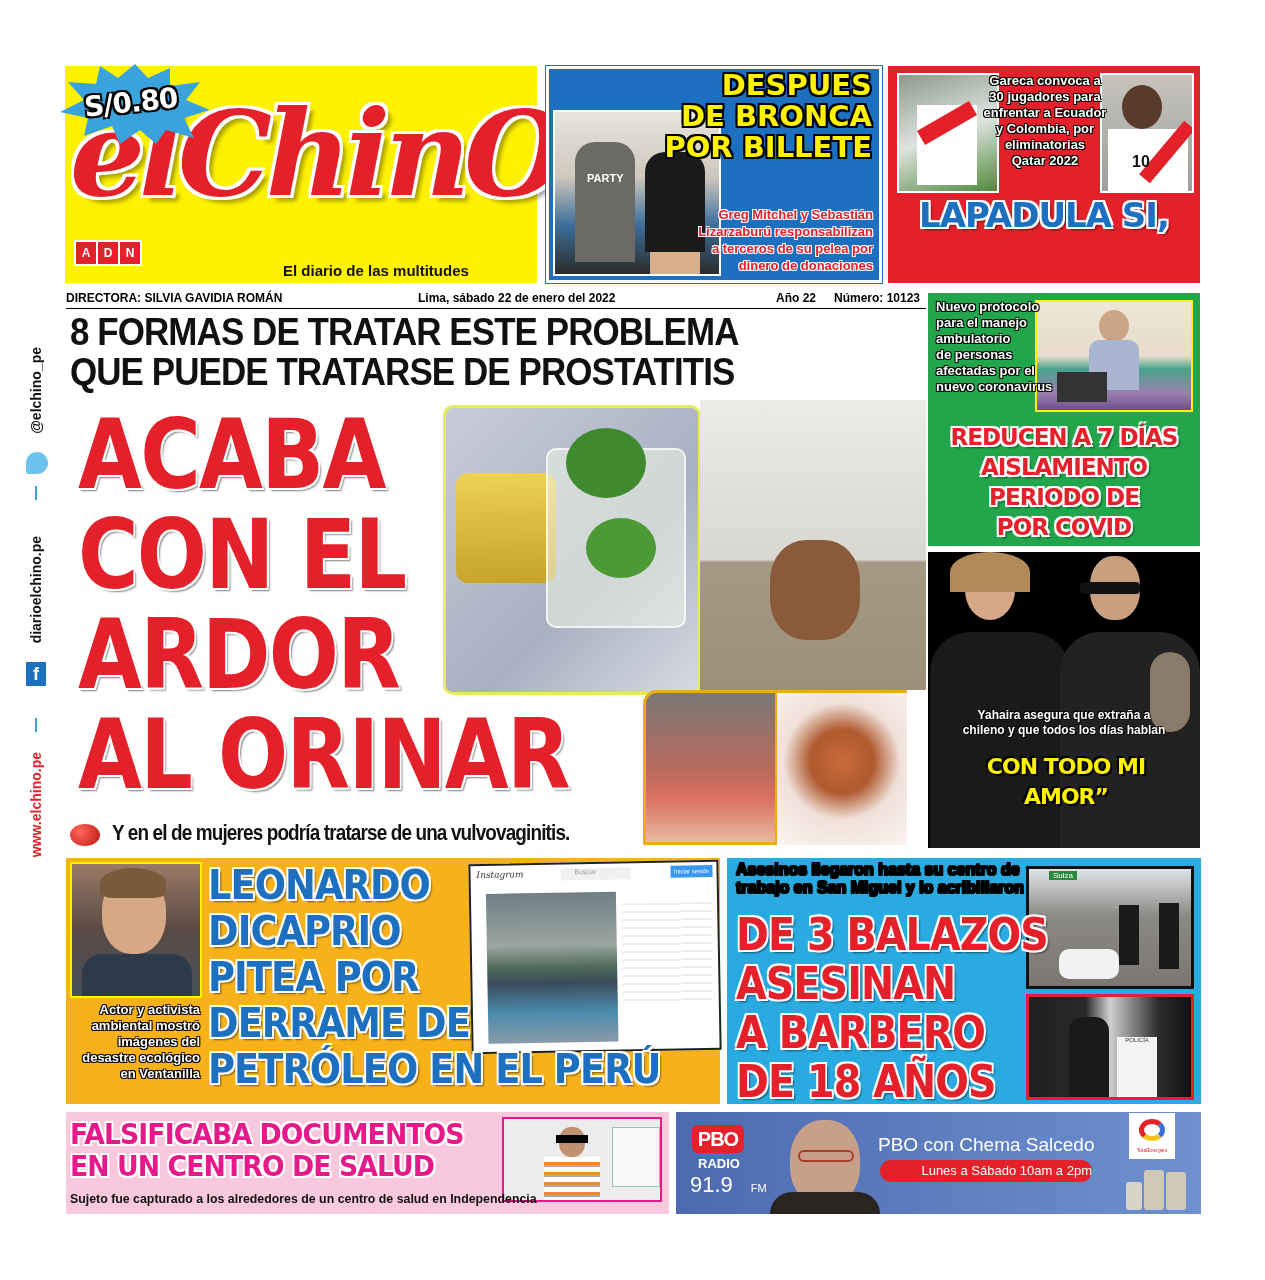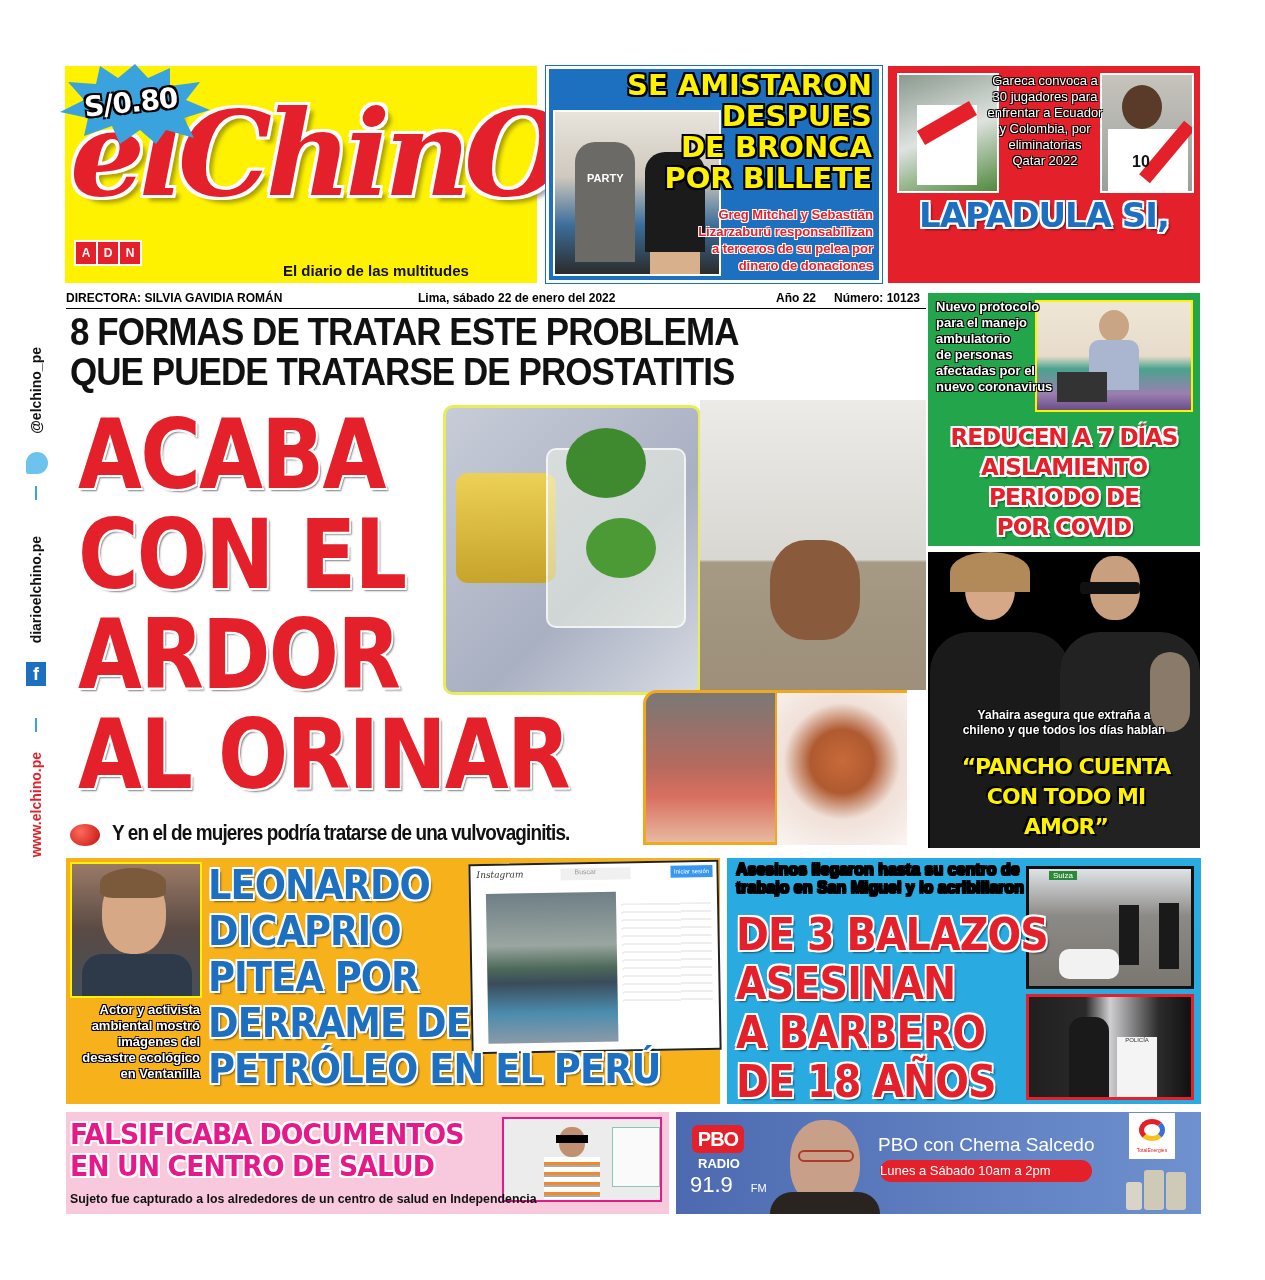--- a/index.html
+++ b/index.html
@@ -64,21 +64,20 @@
 <div id="tagline" class="abs">El diario de las multitudes</div>
 
 <div id="box2" class="abs"></div>
 <div class="photo" style="left:553px;top:110px;width:168px;height:166px;background:linear-gradient(180deg,#e8e4dc 0%,#cfc8bd 40%,#3b6e9a 70%,#2b2b2b 100%);border:2px solid #fff">
   <div class="abs" style="left:20px;top:30px;width:60px;height:120px;background:#6b6a66;border-radius:20px 20px 0 0"></div>
   <div class="abs" style="left:90px;top:40px;width:60px;height:100px;background:#1b1b1b;border-radius:20px 20px 0 0"></div>
   <div class="abs" style="left:95px;top:140px;width:50px;height:26px;background:#d9b08c"></div>
   <div class="abs" style="left:32px;top:60px;font-size:11px;color:#fff;font-weight:bold">PARTY</div>
 </div>
 <div class="abs heavy outline-b" style="right:393px;top:70px;text-align:right;color:#fff200;font-size:29px;line-height:31px;letter-spacing:0px">
-  <div>SE AMISTARON</div>
   <div>DESPUES</div>
   <div>DE BRONCA</div>
   <div>POR BILLETE</div>
 </div>
 <div class="abs" style="right:392px;top:206px;text-align:right;color:#e4202a;font-weight:bold;font-size:13px;line-height:17px;text-shadow:1px 1px 0 #fff,-1px -1px 0 #fff,1px -1px 0 #fff,-1px 1px 0 #fff">
   <div>Greg Mitchel y Sebastián</div>
   <div>Lizarzaburú responsabilizan</div>
   <div>a terceros de su pelea por</div>
   <div>dinero de donaciones</div>
 </div>
@@ -87,21 +86,21 @@
 <div class="photo" style="left:897px;top:73px;width:102px;height:120px;background:linear-gradient(160deg,#8a9a8e,#dfe3e0 50%,#4f8a3c 100%);border:2px solid #fff">
   <div class="abs" style="left:18px;top:30px;width:60px;height:80px;background:#fff;clip-path:polygon(0 0,100% 0,100% 100%,0 100%)"></div>
   <div class="abs" style="left:18px;top:40px;width:60px;height:16px;background:#e4202a;transform:rotate(-30deg)"></div>
 </div>
 <div class="photo" style="left:1100px;top:73px;width:94px;height:120px;background:linear-gradient(180deg,#c7c3bd,#9aa19a);border:2px solid #fff">
   <div class="abs" style="left:20px;top:10px;width:40px;height:44px;background:#5a3a28;border-radius:50%"></div>
   <div class="abs" style="left:6px;top:54px;width:80px;height:66px;background:#fff"></div>
   <div class="abs" style="left:30px;top:70px;width:70px;height:14px;background:#e4202a;transform:rotate(-50deg)"></div>
   <div class="abs" style="left:30px;top:78px;font-size:16px;font-weight:bold;color:#111">10</div>
 </div>
-<div class="abs" style="left:975px;top:73px;width:140px;text-align:center;color:#fff;font-weight:normal;font-size:13px;line-height:16px;text-shadow:1px 1px 0 #000,-1px -1px 0 #000,1px -1px 0 #000,-1px 1px 0 #000">
+<div class="abs" style="left:975px;top:73px;width:140px;text-align:center;color:#fff;font-weight:bold;font-size:13px;line-height:16px;text-shadow:1px 1px 0 #000,-1px -1px 0 #000,1px -1px 0 #000,-1px 1px 0 #000">
   <div>Gareca convoca a</div>
   <div>30 jugadores para</div>
   <div>enfrentar a Ecuador</div>
   <div>y Colombia, por</div>
   <div>eliminatorias</div>
   <div>Qatar 2022</div>
 </div>
 <div class="abs heavy outline-w" style="left:892px;top:196px;width:304px;text-align:center;color:#1d6fc0;font-size:34px;line-height:38px;letter-spacing:-1px">
   <div>LAPADULA SI,</div>
 </div>
@@ -166,21 +165,20 @@
   <div class="abs" style="left:160px;top:4px;width:50px;height:64px;border-radius:45%;background:#c8a080"></div>
   <div class="abs" style="left:150px;top:30px;width:60px;height:12px;background:#111;border-radius:4px"></div>
   <div class="abs" style="left:130px;top:80px;width:140px;height:216px;background:#222;border-radius:40px 40px 0 0"></div>
   <div class="abs" style="left:220px;top:100px;width:40px;height:80px;background:#8a7a6a;border-radius:20px"></div>
 </div>
 <div class="abs" style="left:930px;top:708px;width:268px;text-align:center;color:#fff;font-weight:bold;font-size:12px;line-height:15px;text-shadow:1px 1px 0 #000,-1px -1px 0 #000">
   <div>Yahaira asegura que extraña a</div>
   <div>chileno y que todos los días hablan</div>
 </div>
 <div class="abs heavy" style="left:930px;top:752px;width:272px;text-align:center;color:#fff200;font-size:22px;line-height:30px;letter-spacing:-1px;text-shadow:2px 2px 0 #000,-2px -2px 0 #000">
-  <div>“PANCHO CUENTA</div>
   <div>CON TODO MI</div>
   <div>AMOR”</div>
 </div>
 
 <div id="leo" class="abs"></div>
 <div class="photo" style="left:70px;top:862px;width:132px;height:136px;border:2px solid #fff200;background:linear-gradient(180deg,#9b7a66 0%,#5a4a44 50%,#46505a 100%)">
   <div class="abs" style="left:30px;top:10px;width:64px;height:80px;border-radius:45%;background:#d6a886"></div>
   <div class="abs" style="left:28px;top:4px;width:66px;height:30px;border-radius:50% 50% 20% 20%;background:#7a5a3a"></div>
   <div class="abs" style="left:10px;top:90px;width:110px;height:46px;background:#2e3a4a;border-radius:20px 20px 0 0"></div>
 </div>
@@ -246,21 +244,21 @@
 <div class="abs" style="left:698px;top:1156px;color:#fff;font-weight:bold;font-size:13px">RADIO</div>
 <div class="abs" style="left:690px;top:1172px;color:#fff;font-size:22px">
   <span>91.9</span><span style="font-size:11px;margin-left:18px">FM</span>
 </div>
 <div class="photo" style="left:770px;top:1112px;width:110px;height:102px">
   <div class="abs" style="left:20px;top:8px;width:70px;height:86px;border-radius:45%;background:#c8a08a"></div>
   <div class="abs" style="left:28px;top:38px;width:56px;height:12px;border:2px solid #b03a2a;border-radius:6px"></div>
   <div class="abs" style="left:0;top:80px;width:110px;height:22px;background:#2a2420;border-radius:30px 30px 0 0"></div>
 </div>
 <div class="abs" style="left:878px;top:1134px;color:#fff;font-size:19px">PBO con Chema Salcedo</div>
-<div class="abs" style="left:880px;top:1160px;width:212px;height:22px;background:#e4202a;border-radius:11px;color:#fff;font-size:13px;text-align:left;line-height:22px">Lunes a Sábado 10am a 2pm</div>
+<div class="abs" style="left:880px;top:1160px;width:212px;height:22px;background:#e4202a;border-radius:11px;color:#fff;font-size:13px;text-align:right;line-height:22px">Lunes a Sábado 10am a 2pm</div>
 <div class="abs" style="left:1129px;top:1113px;width:46px;height:46px;background:#fff">
   <div class="abs" style="left:10px;top:6px;width:26px;height:22px;border-radius:50%;border:5px solid #e4202a;border-right-color:#3a6fd8;border-bottom-color:#f6c21b"></div>
   <div class="abs" style="left:0;top:34px;width:46px;font-size:5px;color:#e4202a;text-align:center">TotalEnergies</div>
 </div>
 <div class="abs" style="left:1126px;top:1166px;width:60px;height:44px">
   <div class="abs" style="left:0;top:16px;width:16px;height:28px;background:#d8d4c8;border-radius:3px"></div>
   <div class="abs" style="left:18px;top:4px;width:20px;height:40px;background:#cfc9b8;border-radius:3px"></div>
   <div class="abs" style="left:40px;top:6px;width:20px;height:38px;background:#cfc9b8;border-radius:3px"></div>
 </div>
 

